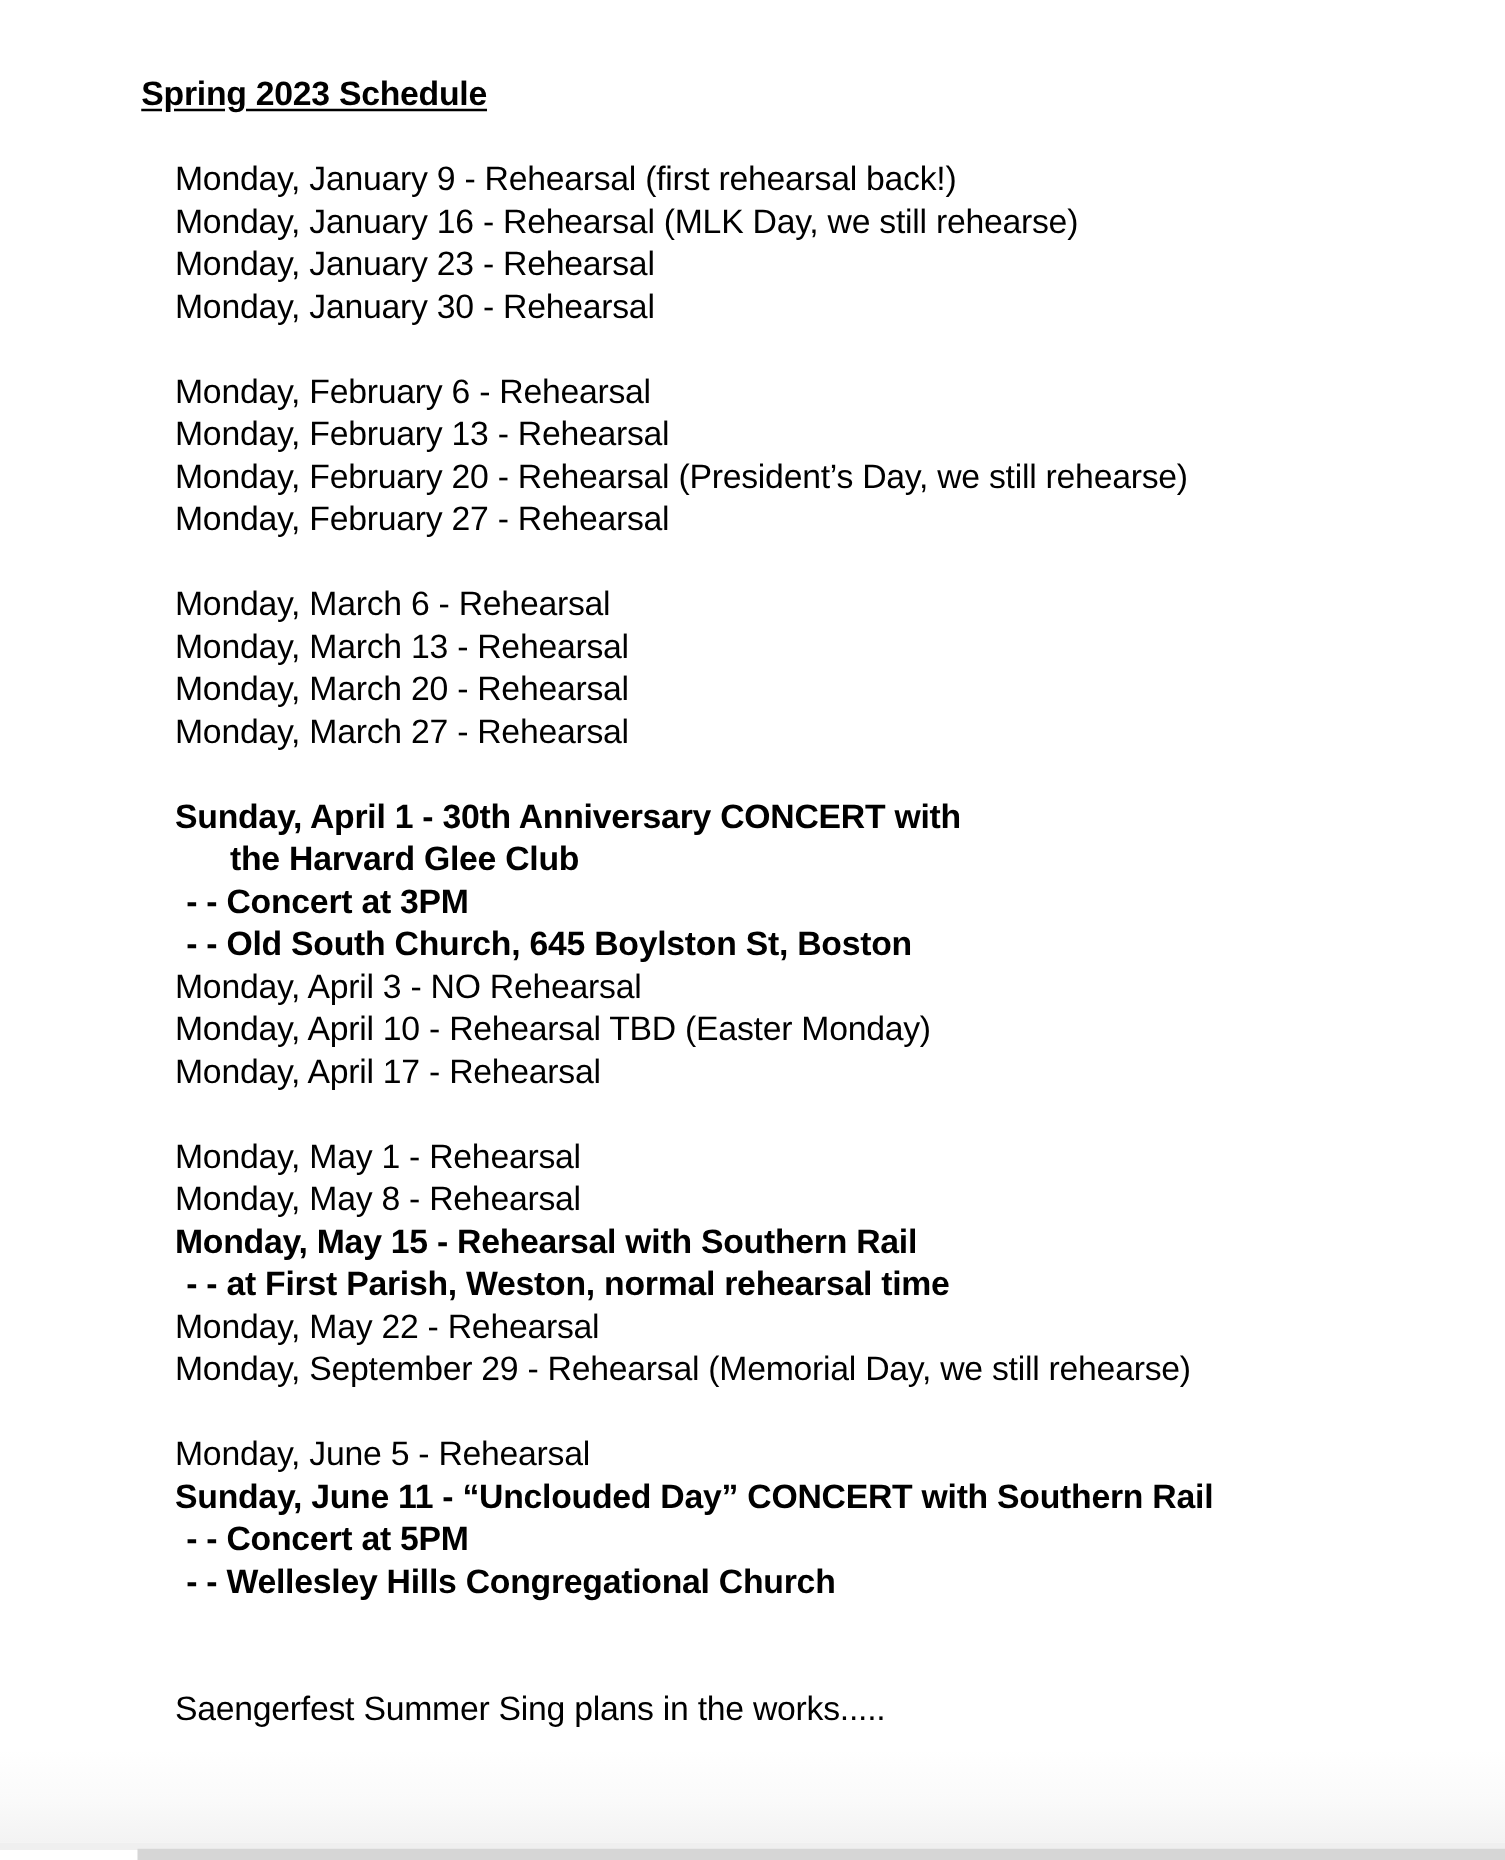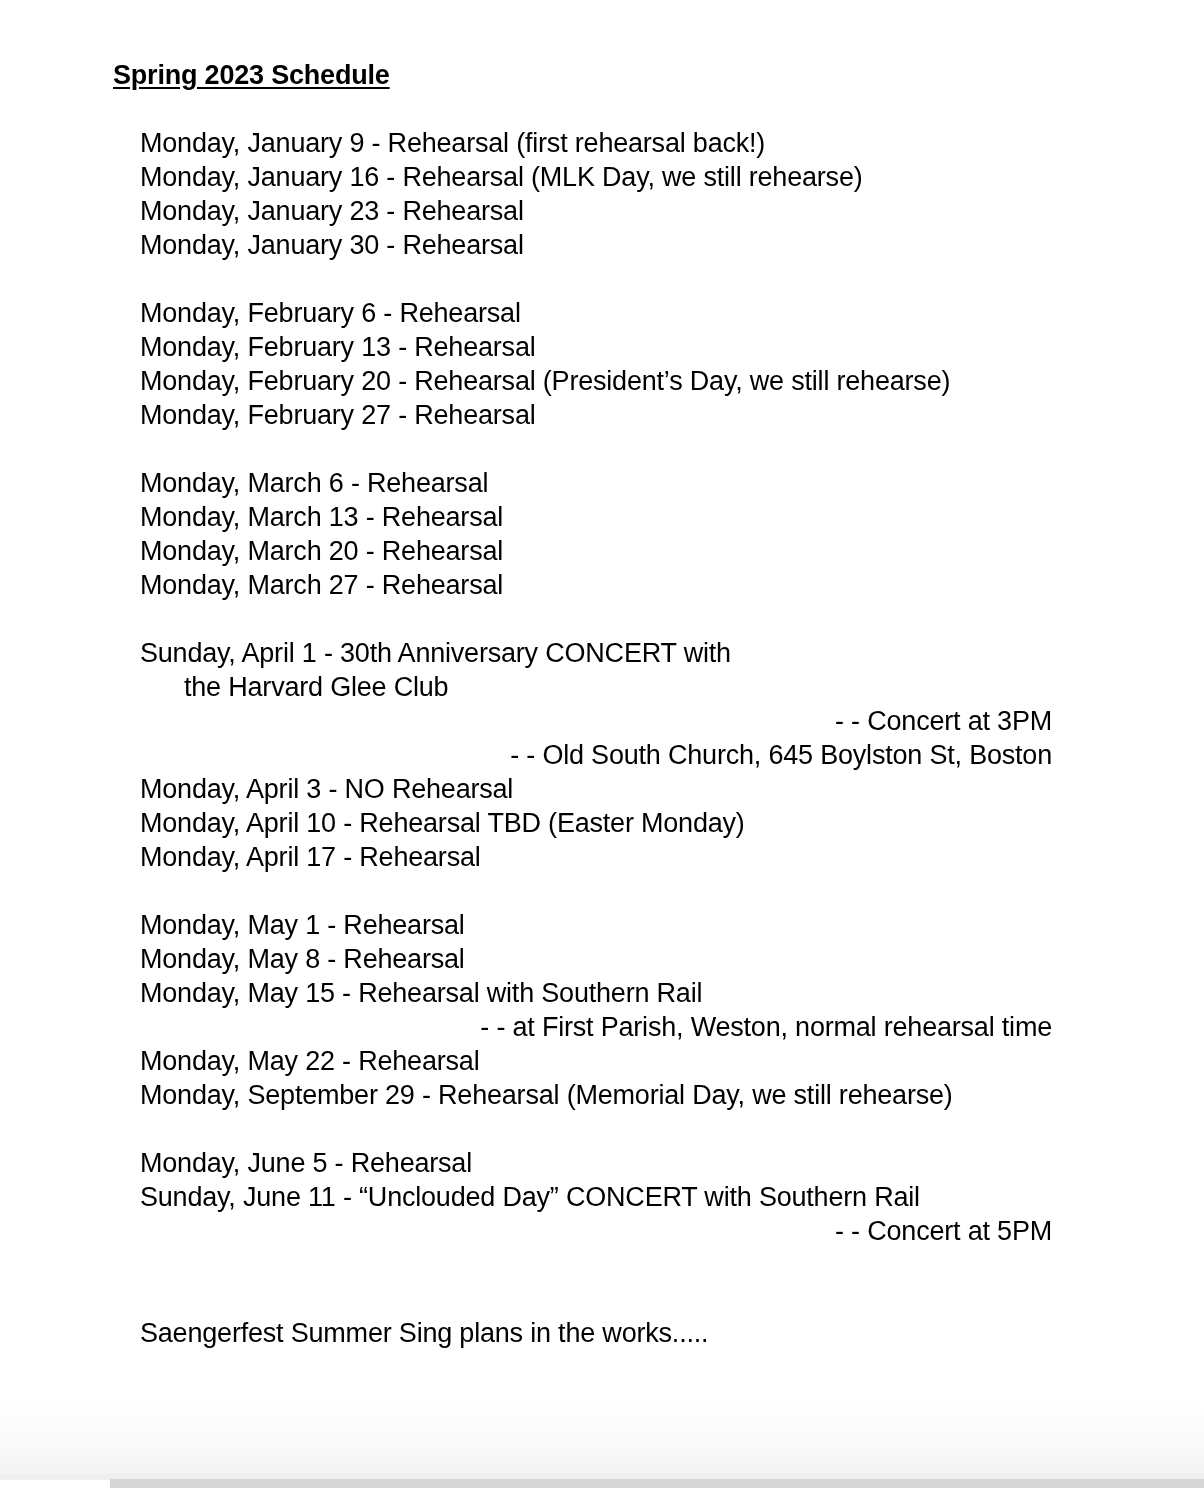--- a/index.html
+++ b/index.html
@@ -65,28 +65,27 @@
   }
 
   .line {
     font-size: 27px;
     line-height: 34px;
     white-space: pre;
     letter-spacing: -0.2px;
     margin-left: 27px;
   }
   .line.bold {
-    font-weight: normal;
+    font-weight: bold;
   }
   .line.cont {
     padding-left: 44px;
   }
   .line.sub {
     padding-left: 9px;
-    text-align: right;
   }
 
   .spacer {
     height: 34px;
   }
   .spacer-lg {
     height: 68px;
   }
 </style>
 </head>
@@ -134,20 +133,21 @@
         <div class="line bold">Monday, May 15 - Rehearsal with Southern Rail</div>
         <div class="line bold sub">- - at First Parish, Weston, normal rehearsal time</div>
         <div class="line">Monday, May 22 - Rehearsal</div>
         <div class="line">Monday, September 29 - Rehearsal (Memorial Day, we still rehearse)</div>
       </div>
       <div class="spacer"></div>
       <div class="section">
         <div class="line">Monday, June 5 - Rehearsal</div>
         <div class="line bold">Sunday, June 11 - “Unclouded Day” CONCERT with Southern Rail</div>
         <div class="line bold sub">- - Concert at 5PM</div>
+        <div class="line bold sub">- - Wellesley Hills Congregational Church</div>
       </div>
     </div>
 
   <div class="spacer-lg"></div>
 
   <div class="line">Saengerfest Summer Sing plans in the works.....</div>
 
 </div>
 
 <div class="page-bottom-fade"></div>

